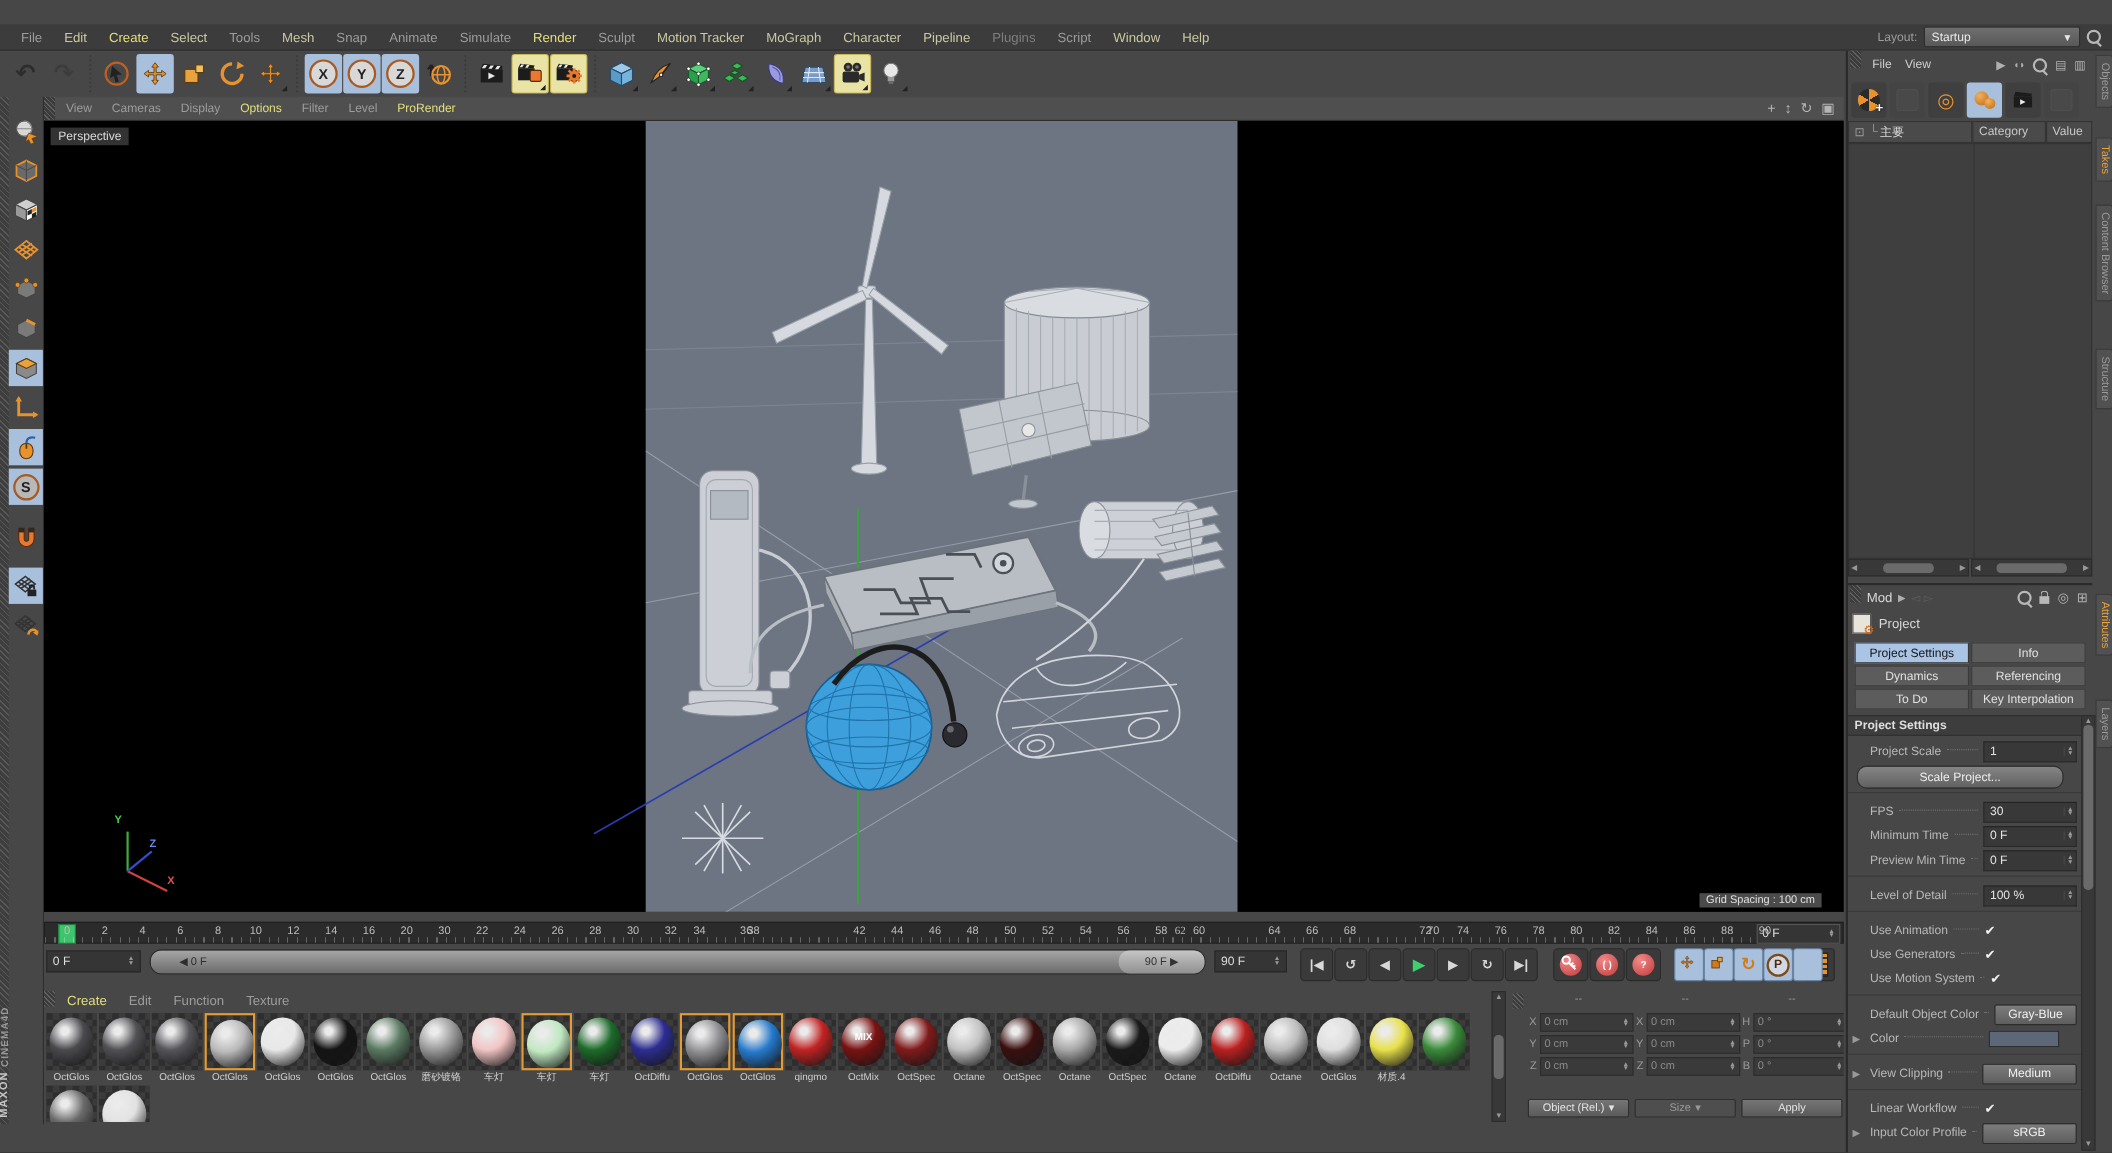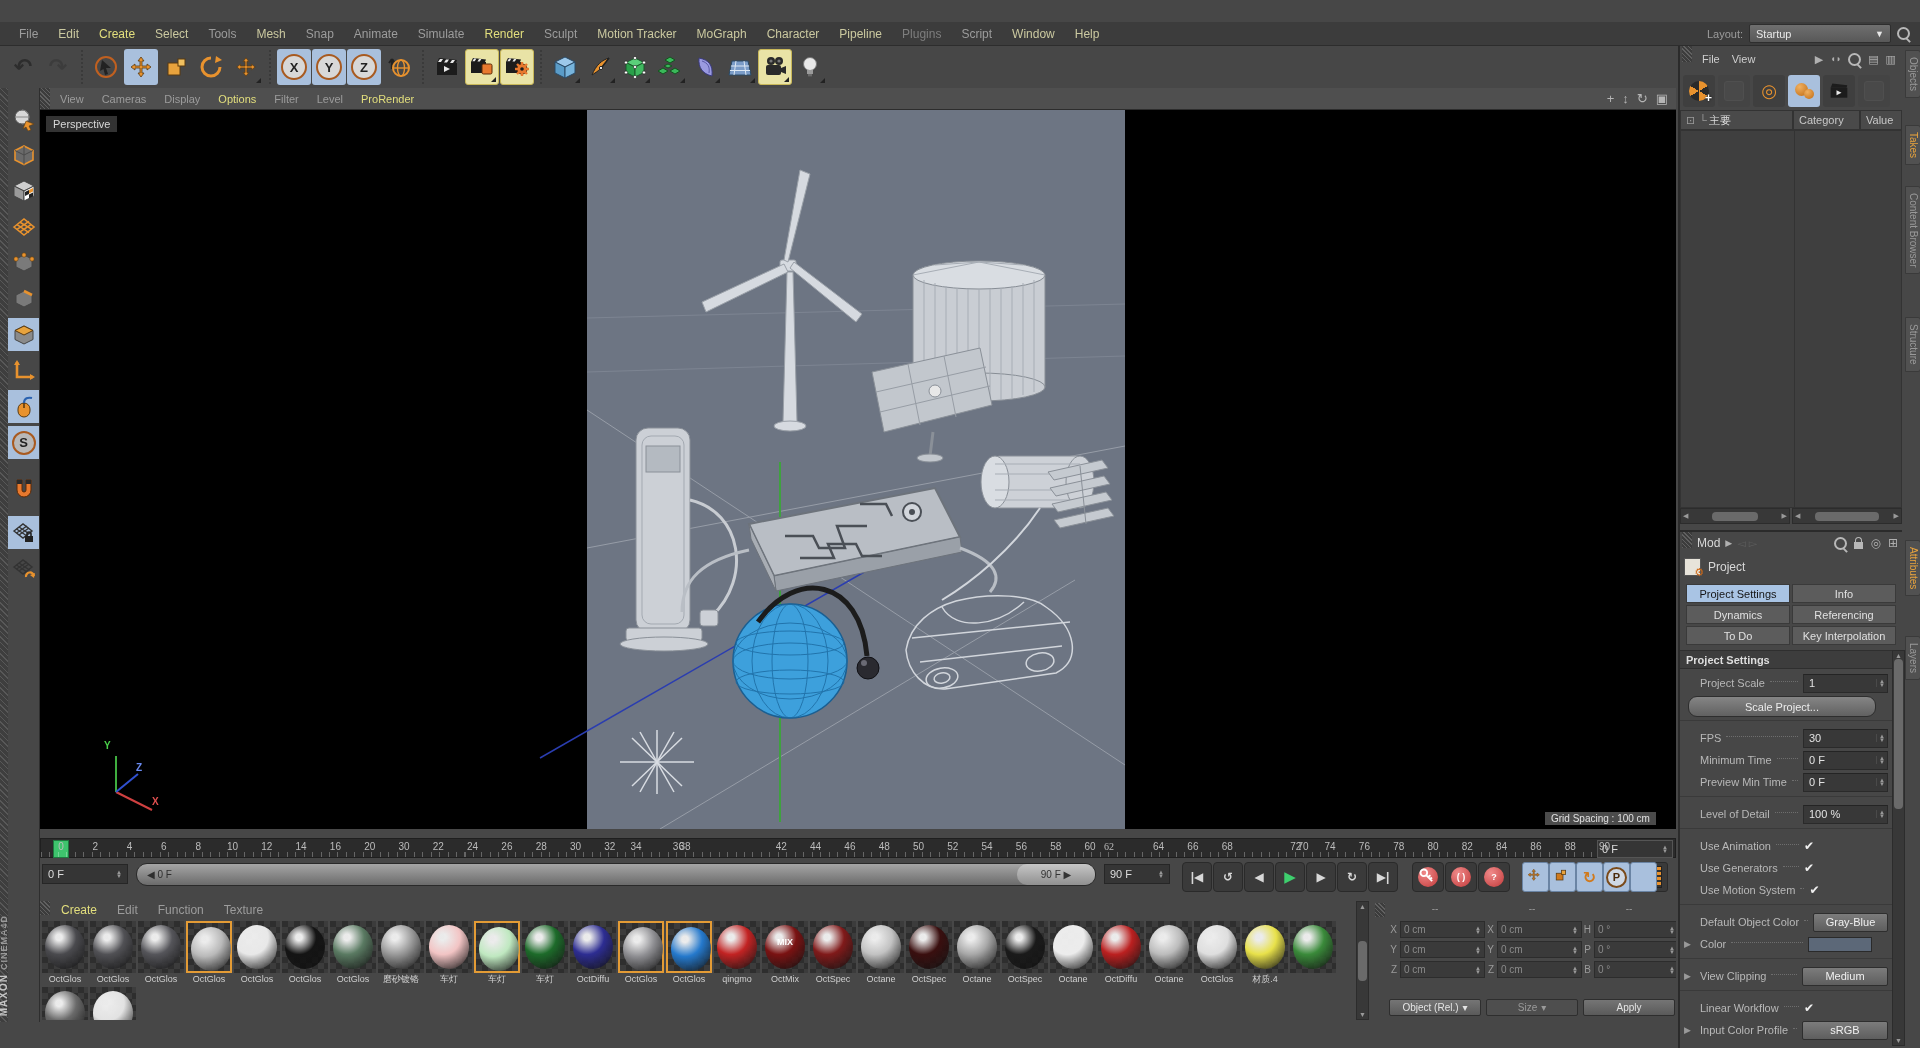--- a/index.html
+++ b/index.html
@@ -63,21 +63,21 @@
   .rnum{position:absolute;top:2px;font-size:10px;color:#bcbcbc;transform:translateX(-50%);}
   #playhead{position:absolute;left:12px;top:1px;width:14px;height:16px;background:#3ec46d;border:1px solid #1e7a40;}
   #framebox{position:absolute;right:2px;top:1px;width:66px;height:16px;background:#353535;border:1px solid #555;
     display:flex;align-items:center;justify-content:space-between;padding:0 4px;color:#ddd;}
   #controls{left:40px;top:858px;width:1636px;height:40px;background:#474747;}
   .spinbtns{display:flex;flex-direction:column;line-height:4px;font-size:6px;color:#999;}
   #curframe{position:absolute;left:2px;top:6px;width:86px;height:20px;background:#353535;border:1px solid #262626;
     display:flex;align-items:center;justify-content:space-between;padding:0 5px;color:#ddd;box-sizing:border-box;}
   #scrub{position:absolute;left:96px;top:5px;width:960px;height:23px;border-radius:11px;background:linear-gradient(#a6a6a6,#6b6b6b);
     border:1px solid #2a2a2a;display:flex;align-items:center;justify-content:space-between;box-sizing:border-box;color:#2e2e2e;font-size:10px;}
-  #scrub .lft{padding-left:10px;} 
+  #scrub .lft{padding-left:26px;} 
   #scrub .rgt{width:78px;height:21px;border-radius:10px;background:linear-gradient(#c6c6c6,#909090);
     display:flex;align-items:center;justify-content:center;color:#333;}
   #endframe{position:absolute;left:1064px;top:6px;width:66px;height:20px;background:#353535;border:1px solid #262626;
     display:flex;align-items:center;justify-content:space-between;padding:0 5px;color:#ddd;box-sizing:border-box;}
   .pbtn{position:absolute;top:4px;width:28px;height:28px;background:#3a3a3a;border:1px solid #2a2a2a;border-radius:4px;
     display:flex;align-items:center;justify-content:center;color:#d8d8d8;font-size:12px;font-weight:bold;}
   .pbtn .green{color:#3ecf6e;font-size:15px;}
   .rbtn{position:absolute;top:4px;width:30px;height:28px;background:#3a3a3a;border:1px solid #2a2a2a;border-radius:4px;
     display:flex;align-items:center;justify-content:center;}
   .rdot{width:20px;height:20px;border-radius:50%;background:radial-gradient(circle at 35% 30%,#f08a8a,#c23a3a);
@@ -750,21 +750,21 @@
       <span class="rnum" style="left: 740.3px;">42</span>
       <span class="rnum" style="left: 774.6px;">44</span>
       <span class="rnum" style="left: 808.9px;">46</span>
       <span class="rnum" style="left: 843.2px;">48</span>
       <span class="rnum" style="left: 877.5px;">50</span>
       <span class="rnum" style="left: 911.8px;">52</span>
       <span class="rnum" style="left: 946.1px;">54</span>
       <span class="rnum" style="left: 980.4px;">56</span>
       <span class="rnum" style="left: 1014.7px;">58</span>
       <span class="rnum" style="left: 1049px;">60</span>
-      <span class="rnum" style="left: 1068px; font-family: Liberation Serif, serif;">62</span>
+      <span class="rnum" style="left: 1032px; font-family: Liberation Serif, serif;">62</span>
       <span class="rnum" style="left: 1117.6px;">64</span>
       <span class="rnum" style="left: 1151.9px;">66</span>
       <span class="rnum" style="left: 1186.2px;">68</span>
       <span class="rnum" style="left: 1262px;">70</span>
       <span class="rnum" style="left: 1254.8px;">72</span>
       <span class="rnum" style="left: 1289.1px;">74</span>
       <span class="rnum" style="left: 1323.4px;">76</span>
       <span class="rnum" style="left: 1357.7px;">78</span>
       <span class="rnum" style="left: 1392px;">80</span>
       <span class="rnum" style="left: 1426.3px;">82</span>

